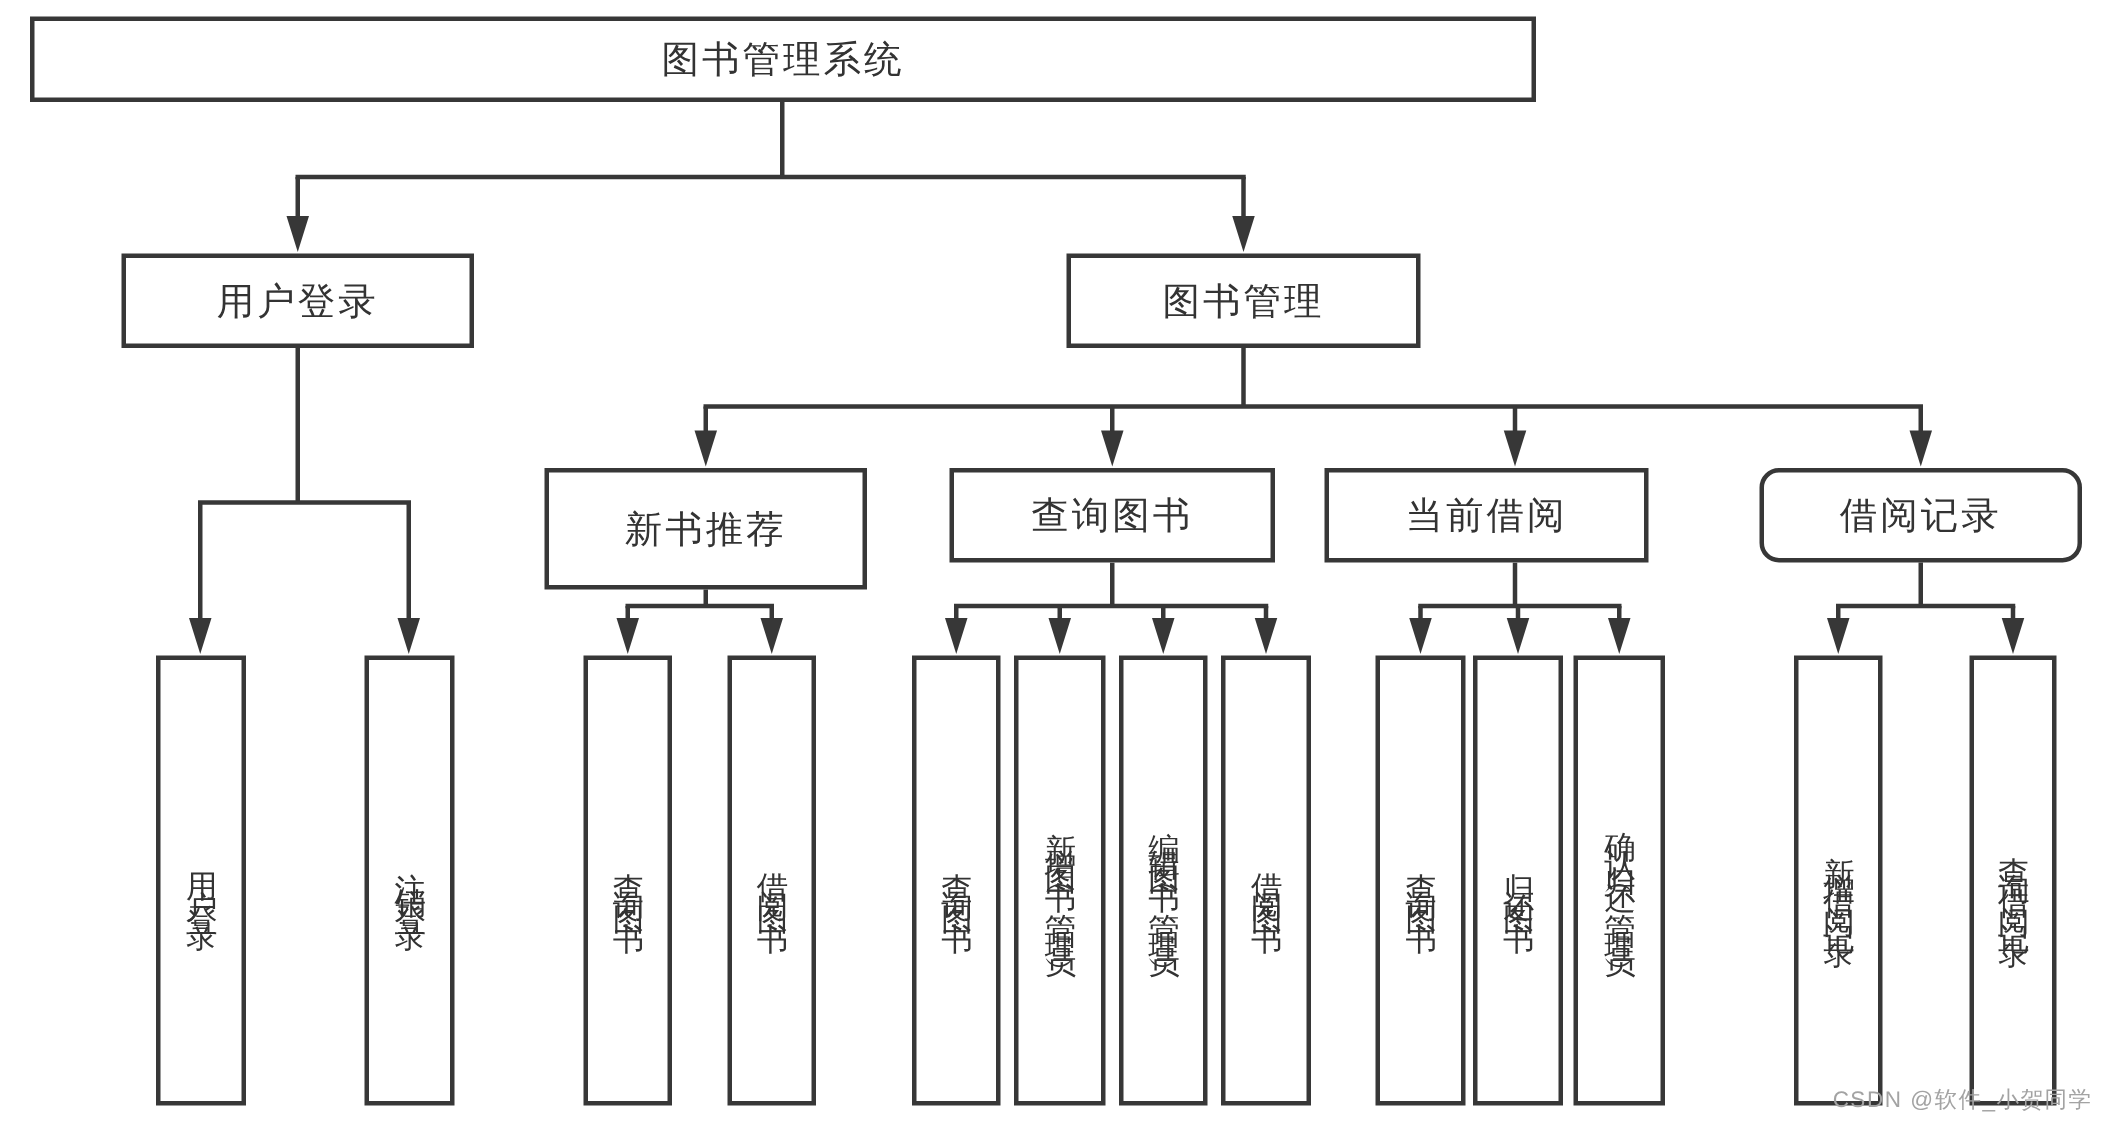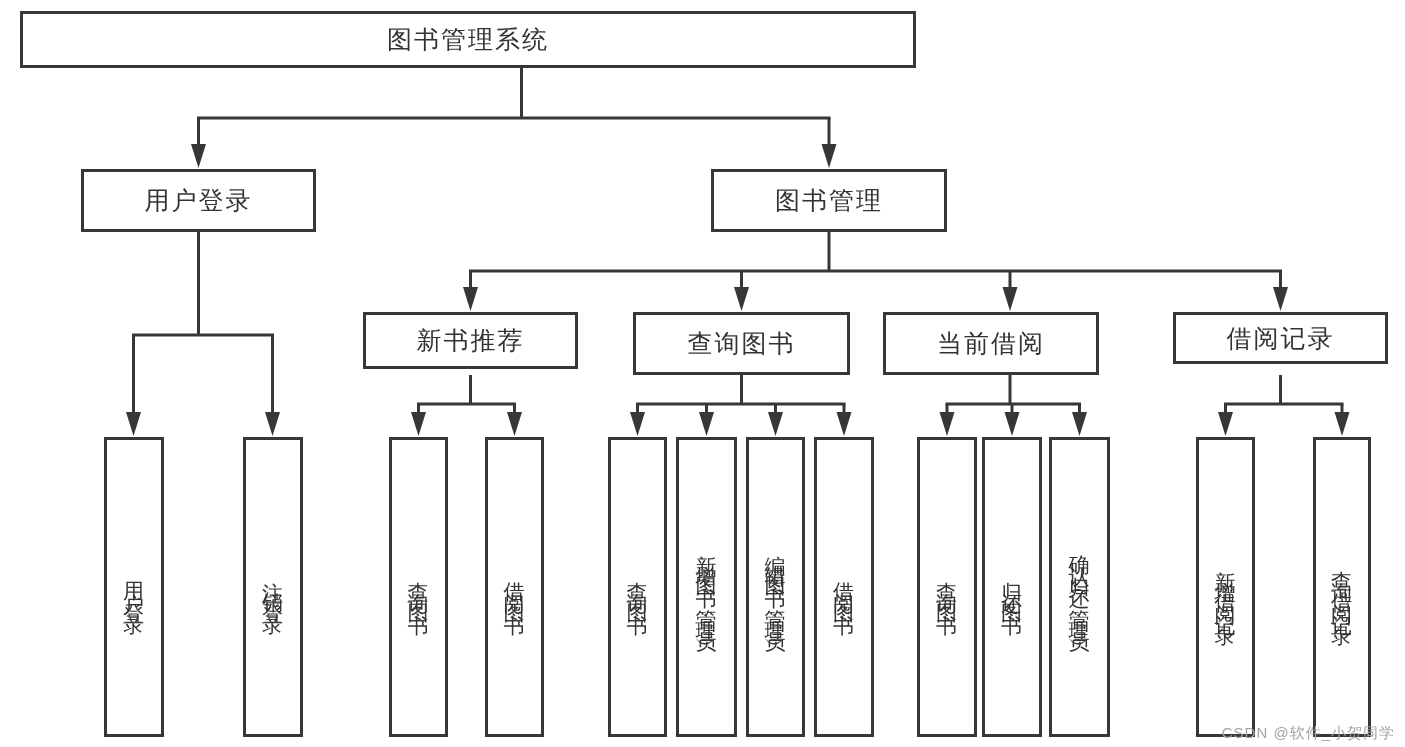--- a/index.html
+++ b/index.html
@@ -106,29 +106,29 @@
       <polygon points="1072,412 1087,412 1079.5,436"></polygon>
 
     <path d="M1280.5 375 V404"></path>
     <path d="M1224 404 H1343.5"></path>
     <path d="M1225.5 404 V418"></path>
       <polygon points="1218,412 1233,412 1225.5,436"></polygon>
     <path d="M1342 404 V418"></path>
       <polygon points="1334.5,412 1349.5,412 1342,436"></polygon>
   </svg>
 
-  <div class="node h-node" style="left:20px;top:11px;width:896px;height:57px;">图书管理系统</div>
+  <div class="node h-node" style="left:20px;top:11px;width:1004px;height:57px;">图书管理系统</div>
 
   <div class="node h-node" style="left:81px;top:169px;width:235px;height:63px;">用户登录</div>
   <div class="node h-node" style="left:711px;top:169px;width:236px;height:63px;">图书管理</div>
 
-  <div class="node h-node" style="left:363px;top:312px;width:215px;height:57px;">新书推荐</div>
+  <div class="node h-node" style="left:363px;top:312px;width:215px;height:81px;">新书推荐</div>
   <div class="node h-node" style="left:633px;top:312px;width:217px;height:63px;">查询图书</div>
   <div class="node h-node" style="left:883px;top:312px;width:216px;height:63px;">当前借阅</div>
-  <div class="node h-node" style="left:1173px;top:312px;width:215px;height:52px;">借阅记录</div>
+  <div class="node h-node" style="left:1173px;top:312px;width:215px;height:63px;border-radius:13px;">借阅记录</div>
 
   <div class="node leaf" style="left:104px;top:437px;width:60px;height:300px;">用户登录</div>
   <div class="node leaf" style="left:243px;top:437px;width:60px;height:300px;">注销登录</div>
 
   <div class="node leaf" style="left:389px;top:437px;width:59px;height:300px;">查询图书</div>
   <div class="node leaf" style="left:485px;top:437px;width:59px;height:300px;">借阅图书</div>
 
   <div class="node leaf" style="left:608px;top:437px;width:59px;height:300px;">查询图书</div>
   <div class="node leaf" style="left:676px;top:437px;width:61px;height:300px;">新增图书（管理员）</div>
   <div class="node leaf" style="left:746px;top:437px;width:59px;height:300px;">编辑图书（管理员）</div>

